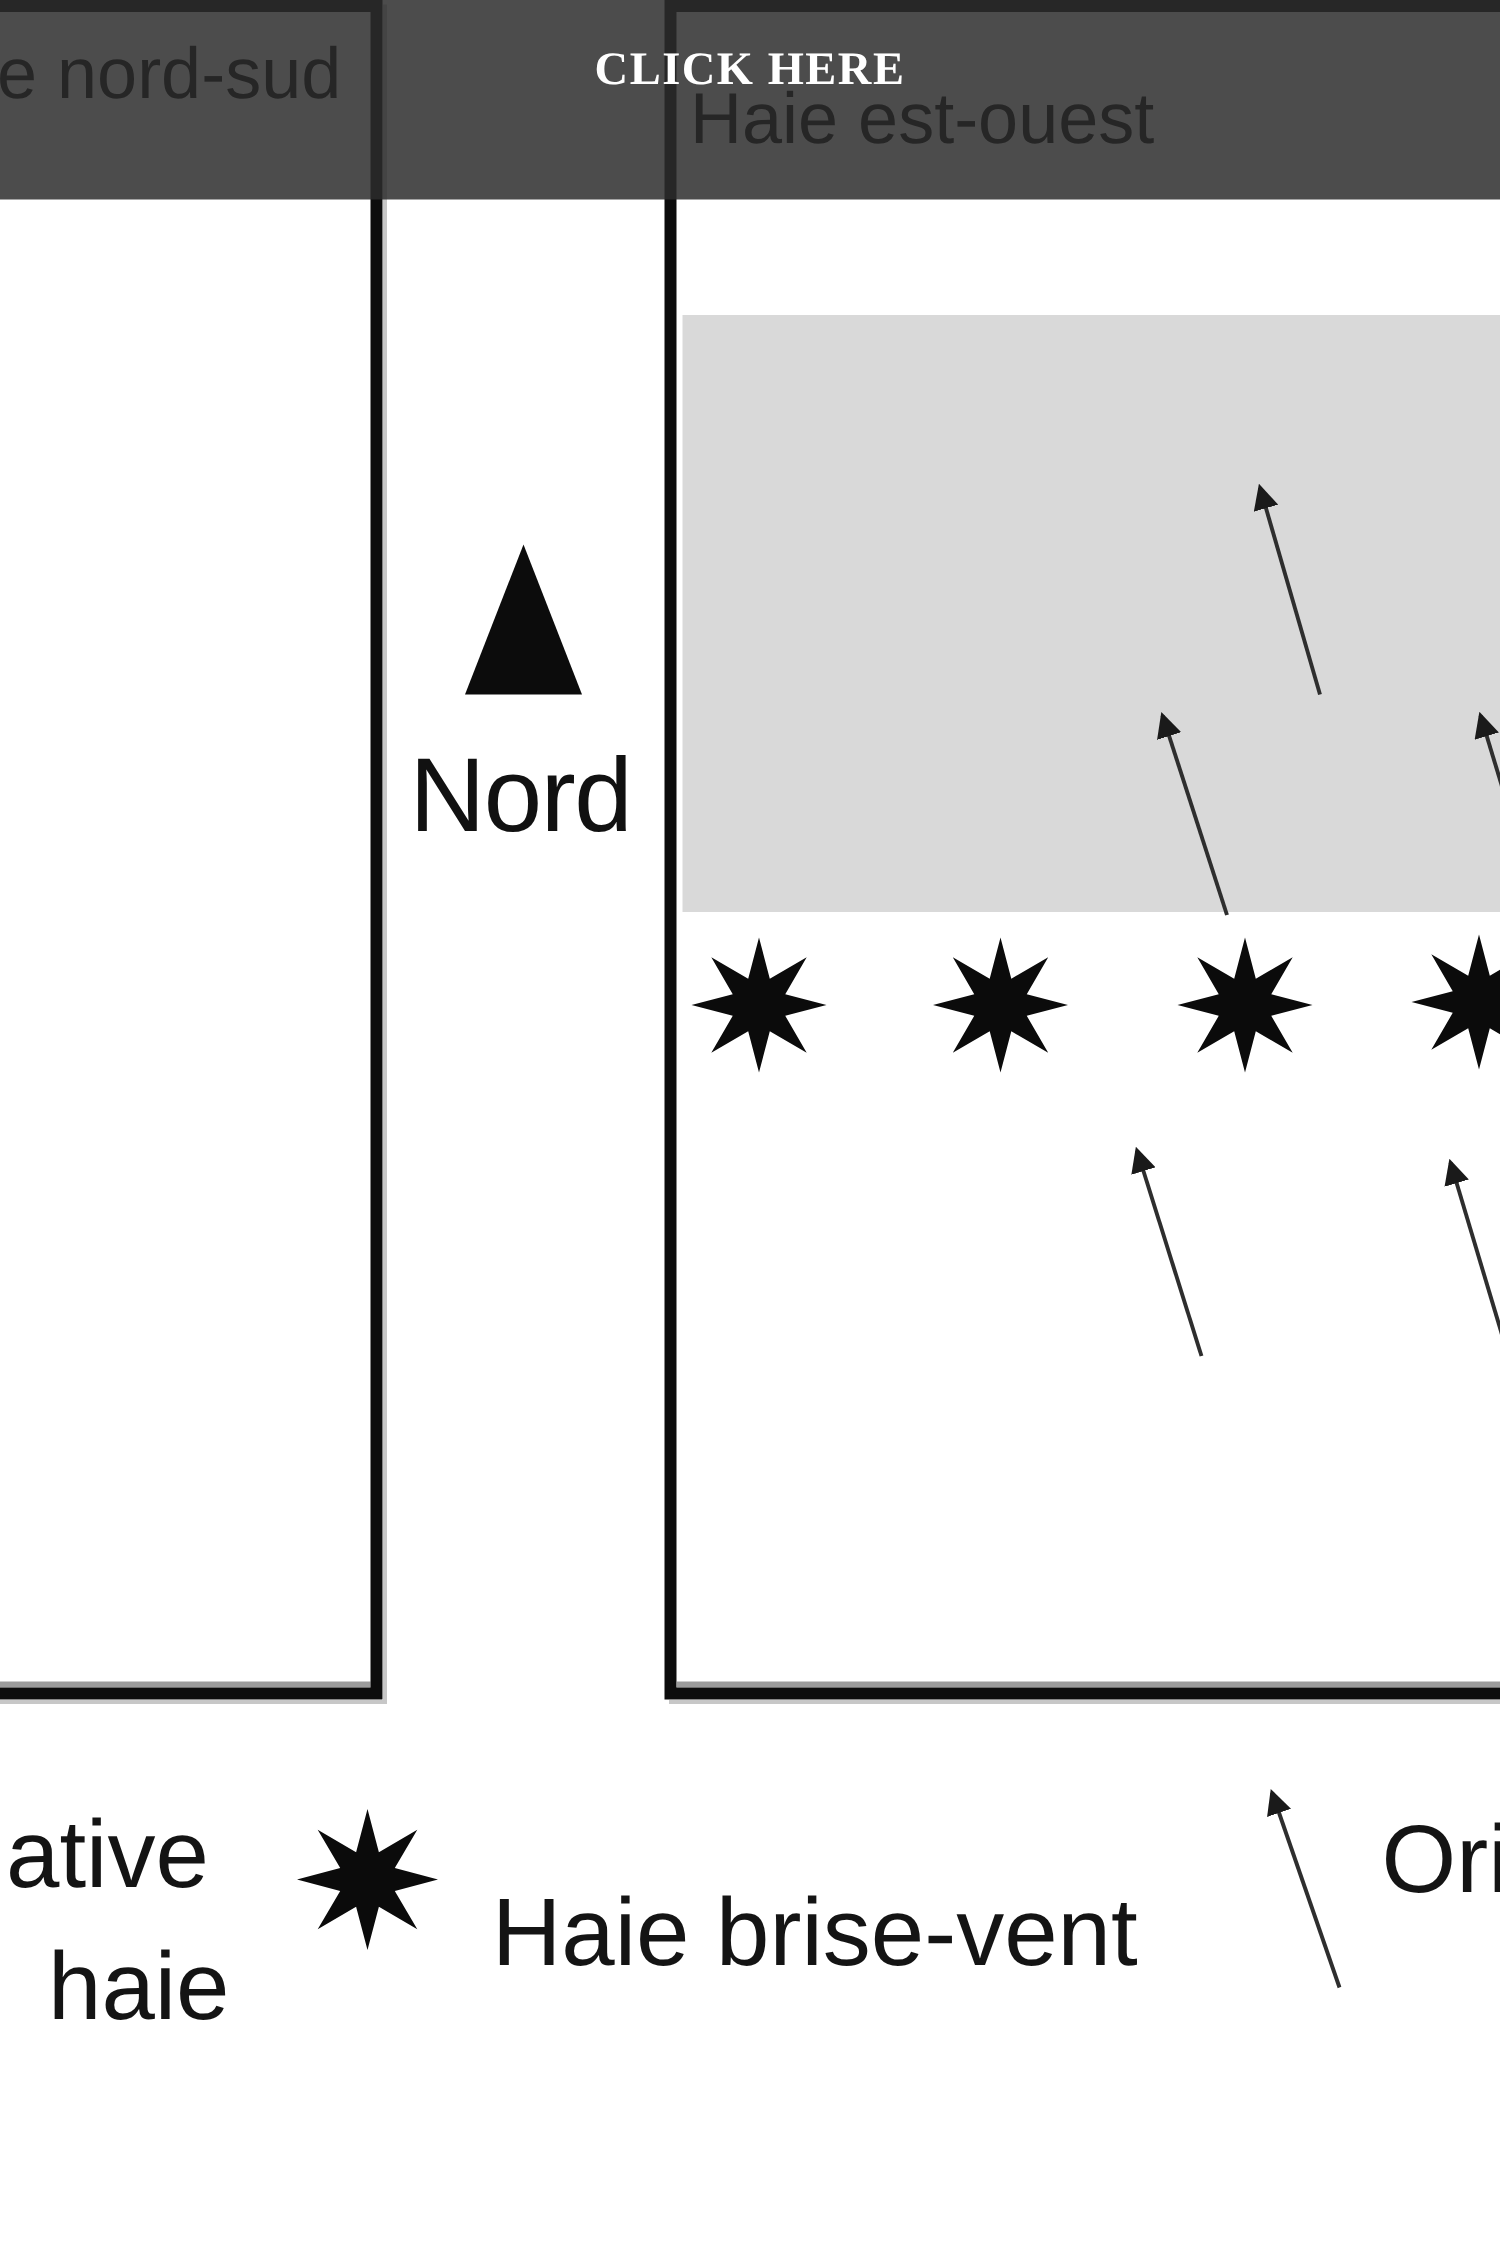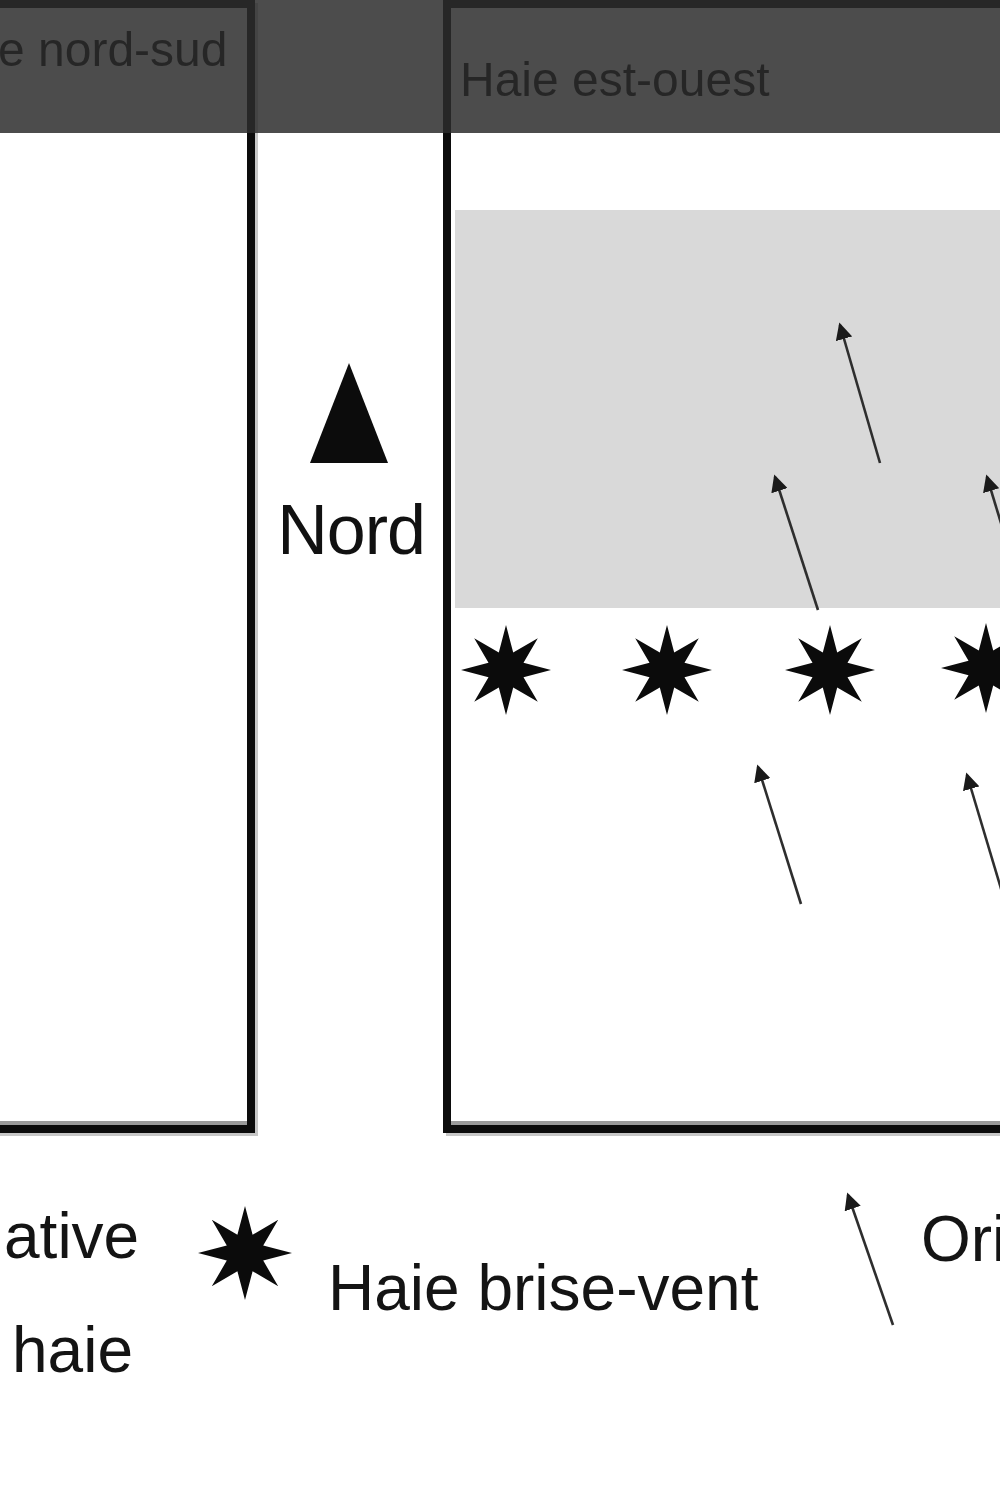--- a/index.html
+++ b/index.html
@@ -27,31 +27,31 @@
   #right-title{left:460px;margin-top:30px;}
 
   
   #sheltered-zone{position:absolute;z-index:1;background:#d9d9d9;}
 
   
   #diagram-svg{position:absolute;left:0;top:0;z-index:3;pointer-events:none;}
 
   
   #nord-label{
-    position:absolute;left:273px;top:490px;width:152px;text-align:right;
+    position:absolute;left:273px;top:490px;width:152px;text-align:left;
     font-size:70px;color:#111;z-index:2;letter-spacing:-1px;
   }
 
   
   .legend-text{
     position:absolute;z-index:2;color:#141414;font-size:64px;
     line-height:1;white-space:nowrap;text-align:center;
   }
   #legend-frag-1{left:4px;top:1204px;}
-  #legend-frag-2{left:12px;top:1292px;margin-top:26px;}
+  #legend-frag-2{left:32px;top:1292px;}
   #legend-windbreak{left:328px;top:1256px;}
   #legend-wind-frag{left:921px;top:1207px;}
 
   
   #promo-banner{
     position:absolute;left:0;top:0;width:1000px;height:133px;
     background:rgba(45,45,45,0.85);z-index:5;
   }
   #promo-text{
     position:absolute;left:0;top:30px;width:1000px;z-index:6;
@@ -102,13 +102,14 @@
 
 <div id="nord-label">Nord</div>
 
 <div id="legend-frag-1" class="legend-text">ative</div>
 <div id="legend-frag-2" class="legend-text">haie</div>
 <div id="legend-windbreak" class="legend-text">Haie brise-vent</div>
 <div id="legend-wind-frag" class="legend-text">Ori</div>
 
 <div id="promo-banner" style="background: rgba(45, 45, 45, 0.85);"></div>
 <div id="promo-text">
+  <span id="promo-line1" style="color: rgb(255, 255, 255);">CLICK HERE</span>
 </div>
 
 </body></html>

